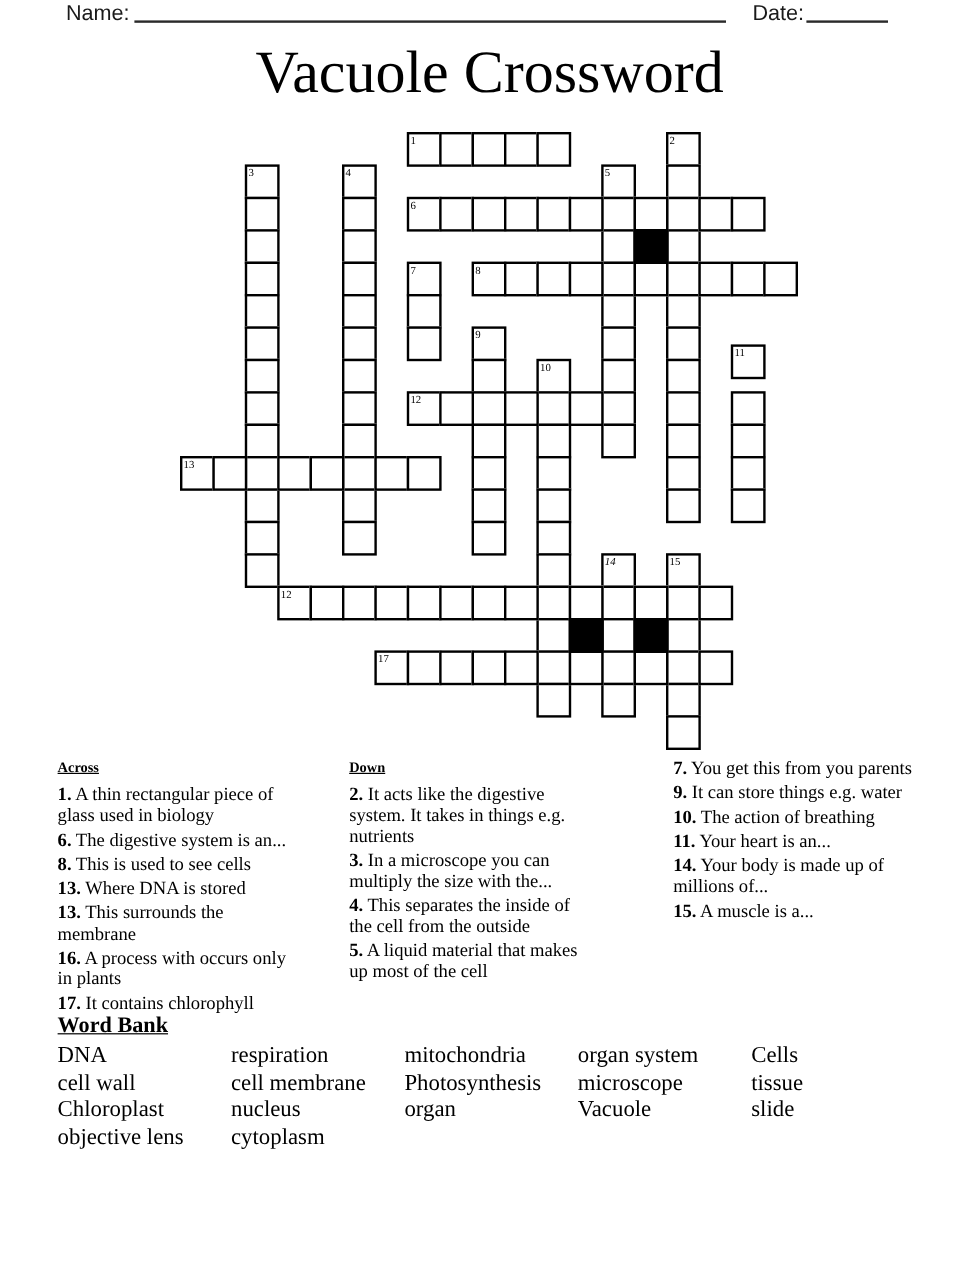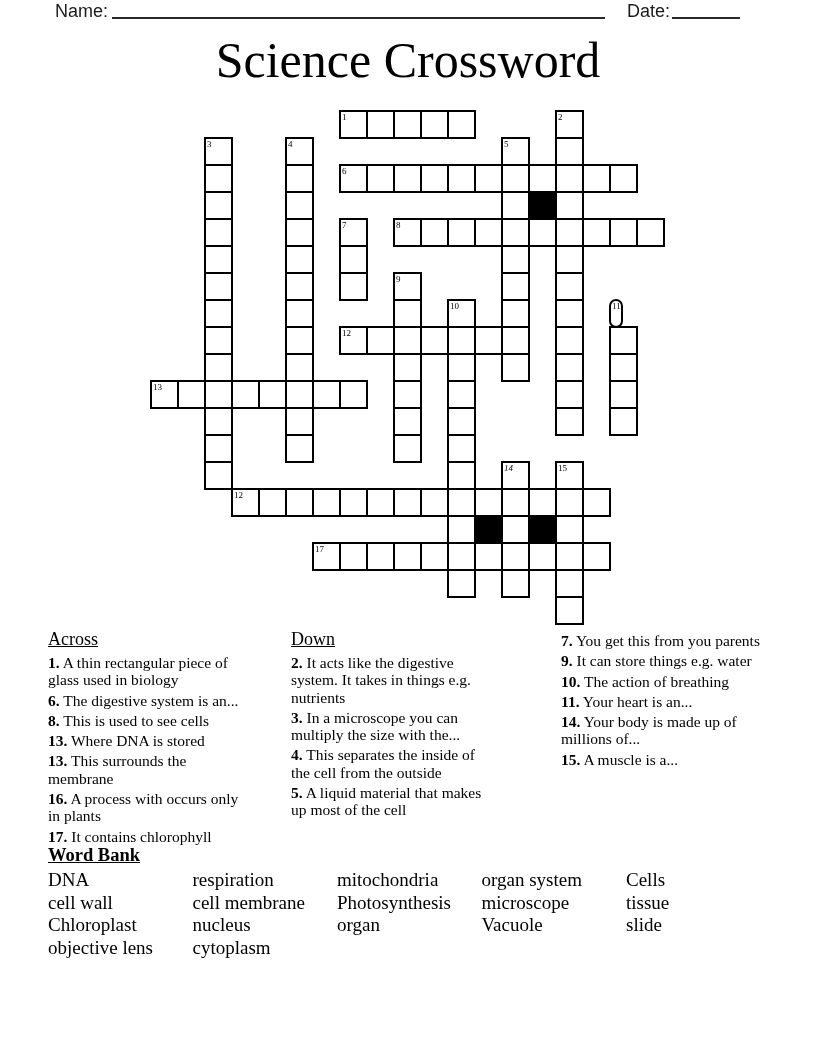--- a/index.html
+++ b/index.html
@@ -28,21 +28,21 @@
   .cell { position: absolute; background: #fff; border: 2px solid #000; }
   .cell.black { background: #000; }
   .num { position: absolute; left: 1px; top: 0px; font-size: 9px; line-height: 10px;
          font-family: "Liberation Serif", serif; }
 
   
   .clue-col { position: absolute; }
   #across-col { left: 48px;  top: 629px; width: 204px; }
   #down-col   { left: 291px; top: 629px; width: 206px; }
   #down-cont  { left: 533px; top: 632px; width: 212px; margin-left: 28px; }
-  .clue-heading { font-size: 18px; font-weight: normal; text-decoration: underline;
+  .clue-heading { font-size: 12px; font-weight: bold; text-decoration: underline;
                   line-height: 21px; margin-bottom: 4px; }
   .clue { font-size: 15.5px; line-height: 17.3px; margin-bottom: 3px; }
   .clue b { font-weight: bold; }
 
   
   #wordbank { position: absolute; left: 48px; top: 845px; width: 740px; }
   .wb-heading { font-size: 18.5px; font-weight: bold; text-decoration: underline;
                 line-height: 21px; margin-bottom: 3px; }
   .wb-grid { display: grid; grid-template-columns: repeat(5, 144.5px); }
   .wb-item { font-size: 19px; line-height: 22.7px; white-space: nowrap; }
@@ -50,21 +50,21 @@
 </head>
 <body>
 
 <div class="page">
 
   <span class="hdr-label" id="name-label">Name:</span>
   <div class="hdr-line" id="name-line"></div>
   <span class="hdr-label" id="date-label">Date:</span>
   <div class="hdr-line" id="date-line"></div>
 
-  <div class="title">Science Crossword</div>
+  <div class="title">Vacuole Crossword</div>
 
   <div id="grid">
       <div class="cell" style="left: 188px; top: -1px; width: 29px; height: 29px;">
         <span class="num">1</span>
       </div>
       <div class="cell" style="left: 215px; top: -1px; width: 29px; height: 29px;"></div>
       <div class="cell" style="left: 242px; top: -1px; width: 29px; height: 29px;"></div>
       <div class="cell" style="left: 269px; top: -1px; width: 29px; height: 29px;"></div>
       <div class="cell" style="left: 296px; top: -1px; width: 29px; height: 29px;"></div>
       <div class="cell" style="left: 404px; top: -1px; width: 29px; height: 29px;">
@@ -162,21 +162,21 @@
       <div class="cell" style="left: 296px; top: 215px; width: 29px; height: 29px;"></div>
       <div class="cell" style="left: 296px; top: 242px; width: 29px; height: 29px;"></div>
       <div class="cell" style="left: 296px; top: 269px; width: 29px; height: 29px;"></div>
       <div class="cell" style="left: 296px; top: 296px; width: 29px; height: 29px;"></div>
       <div class="cell" style="left: 296px; top: 323px; width: 29px; height: 29px;"></div>
       <div class="cell" style="left: 296px; top: 350px; width: 29px; height: 29px;"></div>
       <div class="cell" style="left: 296px; top: 377px; width: 29px; height: 29px;"></div>
       <div class="cell" style="left: 296px; top: 404px; width: 29px; height: 29px;"></div>
       <div class="cell" style="left: 296px; top: 431px; width: 29px; height: 29px;"></div>
       <div class="cell" style="left: 296px; top: 458px; width: 29px; height: 29px;"></div>
-      <div class="cell" style="left: 458px; top: 188px; width: 14px; height: 29px; border-radius: 14px;">
+      <div class="cell" style="left: 458px; top: 176px; width: 29px; height: 29px;">
         <span class="num">11</span>
       </div>
       <div class="cell" style="left: 458px; top: 215px; width: 29px; height: 29px;"></div>
       <div class="cell" style="left: 458px; top: 242px; width: 29px; height: 29px;"></div>
       <div class="cell" style="left: 458px; top: 269px; width: 29px; height: 29px;"></div>
       <div class="cell" style="left: 458px; top: 296px; width: 29px; height: 29px;"></div>
       <div class="cell" style="left: 188px; top: 215px; width: 29px; height: 29px; padding-left: 28px;">
         <span class="num">12</span>
       </div>
       <div class="cell" style="left: 215px; top: 215px; width: 29px; height: 29px;"></div>

